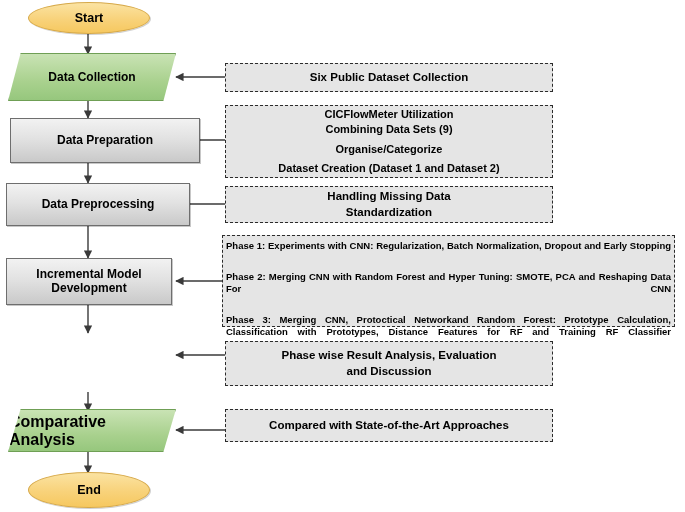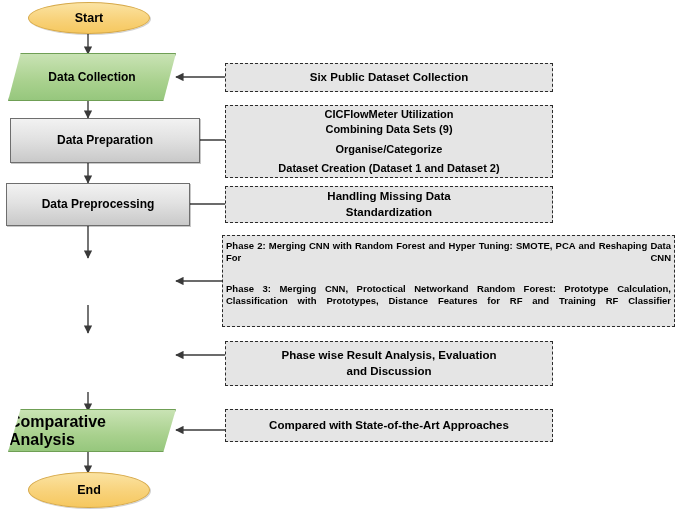--- a/index.html
+++ b/index.html
@@ -110,20 +110,23 @@
   </div>
 
   <div class="node node-rect" style="left:10px;top:118px;width:190px;height:45px;font-size:12px;">
     <span>Data Preparation</span>
   </div>
 
   <div class="node node-rect" style="left:6px;top:183px;width:184px;height:43px;font-size:12px;">
     <span>Data Preprocessing</span>
   </div>
 
+  <div class="node node-rect" style="left:6px;top:258px;width:166px;height:47px;font-size:12px;padding:0 6px;">
+    <span>Incremental Model Development</span>
+  </div>
 
 
   <div class="node-para-wrap" style="left:8px;top:409px;width:168px;height:43px;">
     <div class="node-para" style="font-size:16px;font-weight:bold;">
       <span>Comparative Analysis</span>
     </div>
   </div>
 
   <div class="node node-term" style="left:28px;top:472px;width:122px;height:36px;font-size:12.5px;">
     <span>End</span>
@@ -139,20 +142,21 @@
     <span style="margin-top:5px;">Organise/Categorize</span>
     <span style="margin-top:5px;">Dataset Creation (Dataset 1 and Dataset 2)</span>
   </div>
 
   <div class="ann" style="left:225px;top:186px;width:328px;height:37px;font-size:11.5px;flex-direction:column;">
     <span>Handling Missing Data</span>
     <span>Standardization</span>
   </div>
 
   <div class="ann ann-phases" style="left:222px;top:235px;width:453px;height:92px;font-size:9.5px;">
+    <p>Phase 1: Experiments with CNN: Regularization, Batch Normalization, Dropout and Early Stopping</p>
     <p>Phase 2: Merging CNN with Random Forest and Hyper Tuning: SMOTE, PCA and Reshaping Data For CNN</p>
     <p>Phase 3: Merging CNN, Protoctical Networkand Random Forest: Prototype Calculation, Classification with Prototypes, Distance Features for RF and Training RF Classifier</p>
   </div>
 
   <div class="ann" style="left:225px;top:341px;width:328px;height:45px;font-size:11.5px;flex-direction:column;text-align:right;">
     <span>Phase wise Result Analysis, Evaluation</span>
     <span>and Discussion</span>
   </div>
 
   <div class="ann" style="left:225px;top:409px;width:328px;height:33px;font-size:11.5px;">

